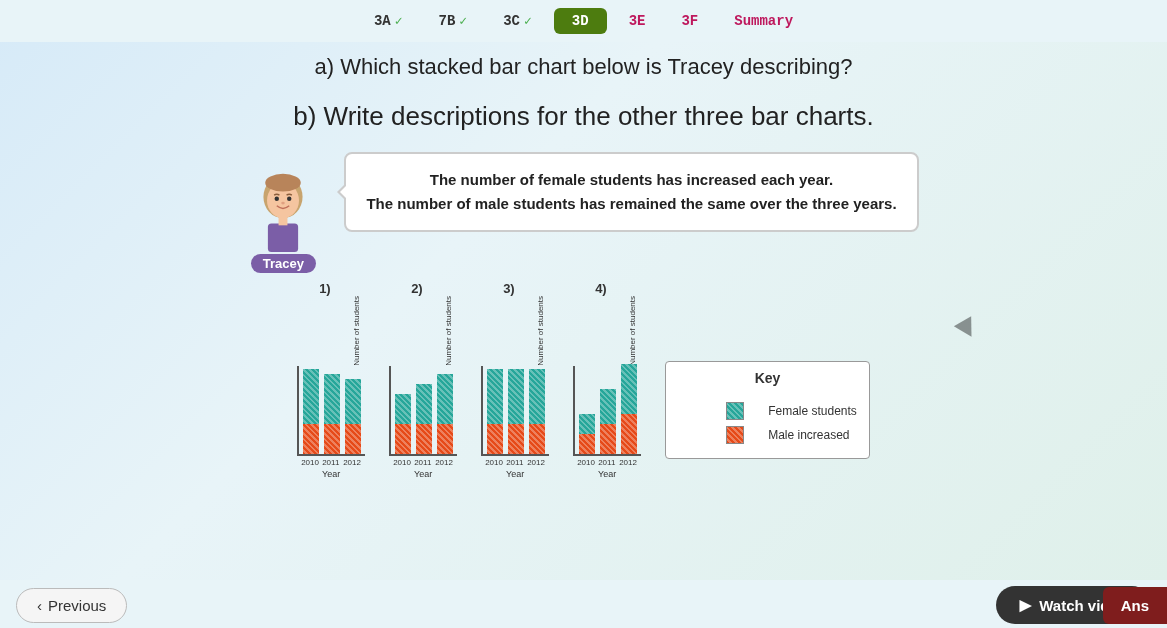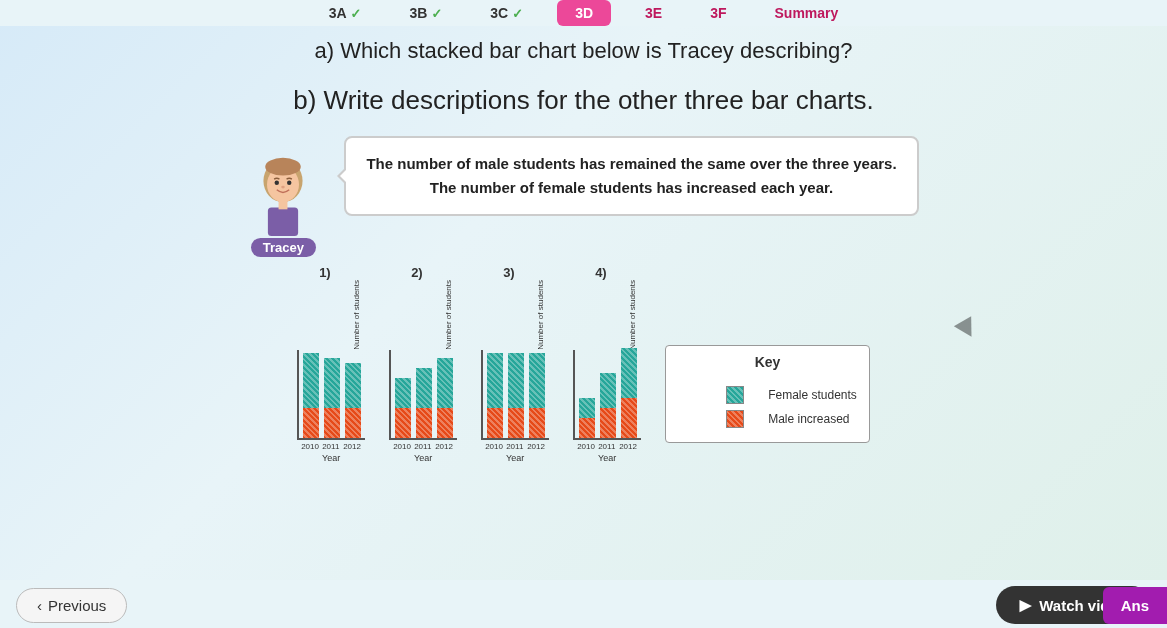--- a/index.html
+++ b/index.html
@@ -19,41 +19,42 @@
       background: linear-gradient(135deg, #d6eaf8 0%, #e8f4f8 40%, #dff0ea 100%);
       position: relative;
       overflow: hidden;
     }
 
     
     .tab-bar {
       display: flex;
       align-items: center;
       justify-content: center;
-      padding: 0 0;
-      gap: 20px;
+      padding: 8px 0;
+      gap: 8px;
       background: #e8f4f8;
+      font-family: Liberation Mono, monospace;
     }
 
     .tab {
       padding: 4px 14px;
       border-radius: 4px;
       font-size: 14px;
       font-weight: 600;
       cursor: pointer;
       display: flex;
       align-items: center;
       gap: 4px;
       color: #be185d;
     }
     .tab.completed {
       color: #333;
     }
     .tab.active {
-      background: #ec4899;
+      background: #4d7c0f;
       color: white;
       border-radius: 6px;
       padding: 5px 18px;
     }
     .tab .check {
       color: #4caf50;
       font-size: 13px;
     }
 
     
@@ -336,21 +337,21 @@
       padding: 10px 24px;
       font-size: 15px;
       font-weight: 600;
       cursor: pointer;
       display: flex;
       align-items: center;
       gap: 8px;
     }
 
     .ans-btn {
-      background: #a21caf;
+      background: #7f1d1d;
       color: white;
       border: none;
       border-radius: 6px 0 0 6px;
       padding: 10px 18px;
       font-size: 15px;
       font-weight: 600;
       cursor: pointer;
       position: absolute;
       right: 0;
     }
@@ -377,21 +378,21 @@
 </head>
 <body>
 
 <div class="main-content">
   <div class="tab-bar">
     <div class="tab completed">
       <span>3A</span>
       <span class="check">✓</span>
     </div>
     <div class="tab completed">
-      <span>3B</span>
+      <span>7B</span>
       <span class="check">✓</span>
     </div>
     <div class="tab completed">
       <span>3C</span>
       <span class="check">✓</span>
     </div>
     <div class="tab active">
       <span>3D</span>
     </div>
     <div class="tab">
@@ -432,22 +433,22 @@
 
         <ellipse cx="35" cy="12" rx="20" ry="10" fill="#b8845a"></ellipse>
 
         <path d="M25 26 Q28 24 31 26" stroke="#8b5e3c" stroke-width="1.5" fill="none"></path>
         <path d="M39 26 Q42 24 45 26" stroke="#8b5e3c" stroke-width="1.5" fill="none"></path>
       </svg>
       <div class="tracey-label">Tracey</div>
     </div>
 
     <div class="speech-bubble">
+      <div>The number of female students has increased each year.</div>
       <div>The number of male students has remained the same over the three years.</div>
-      <div>The number of female students has increased each year.</div>
     </div>
   </div>
 
   <div class="charts-area">
 
     <div class="chart-container">
       <div class="chart-label-num">1)</div>
       <div class="chart-wrapper">
         <div class="y-axis-label">Number of students</div>
         <div class="bars-and-axis">

